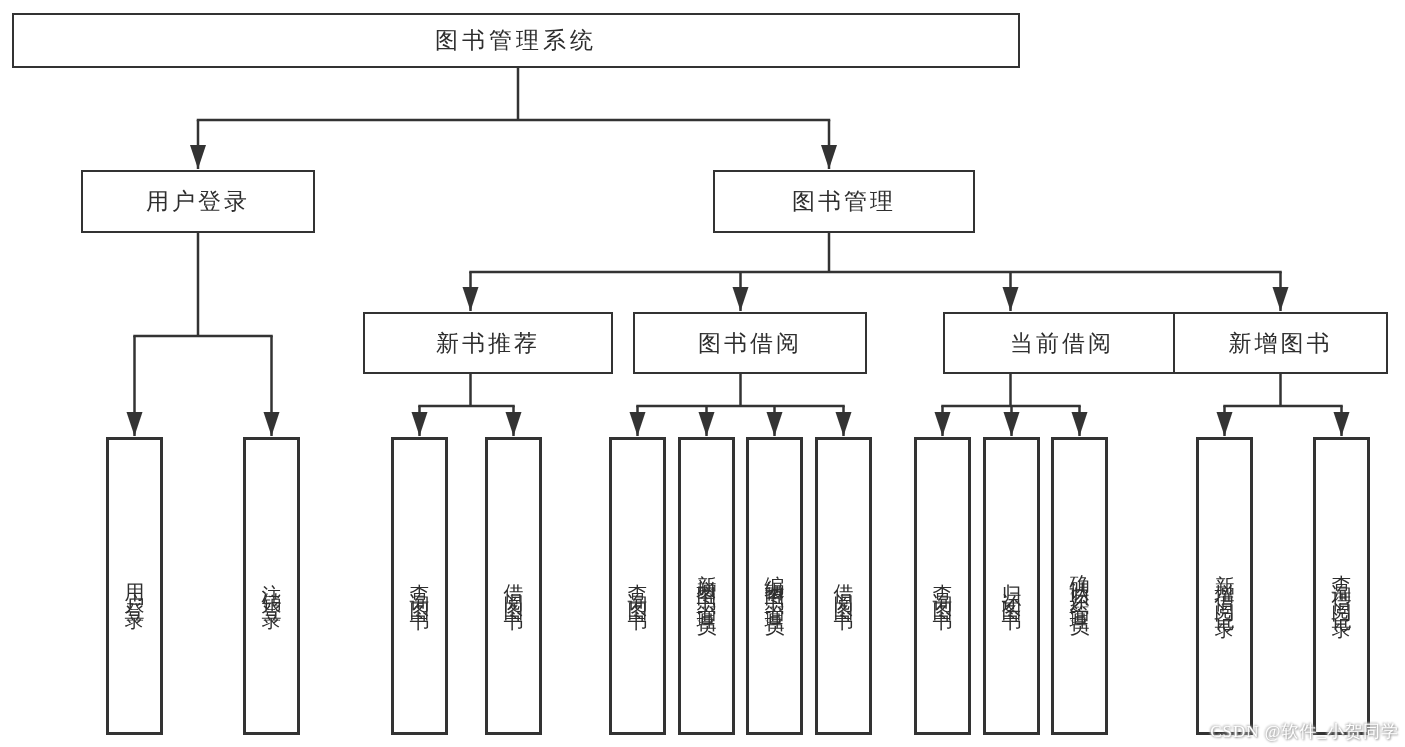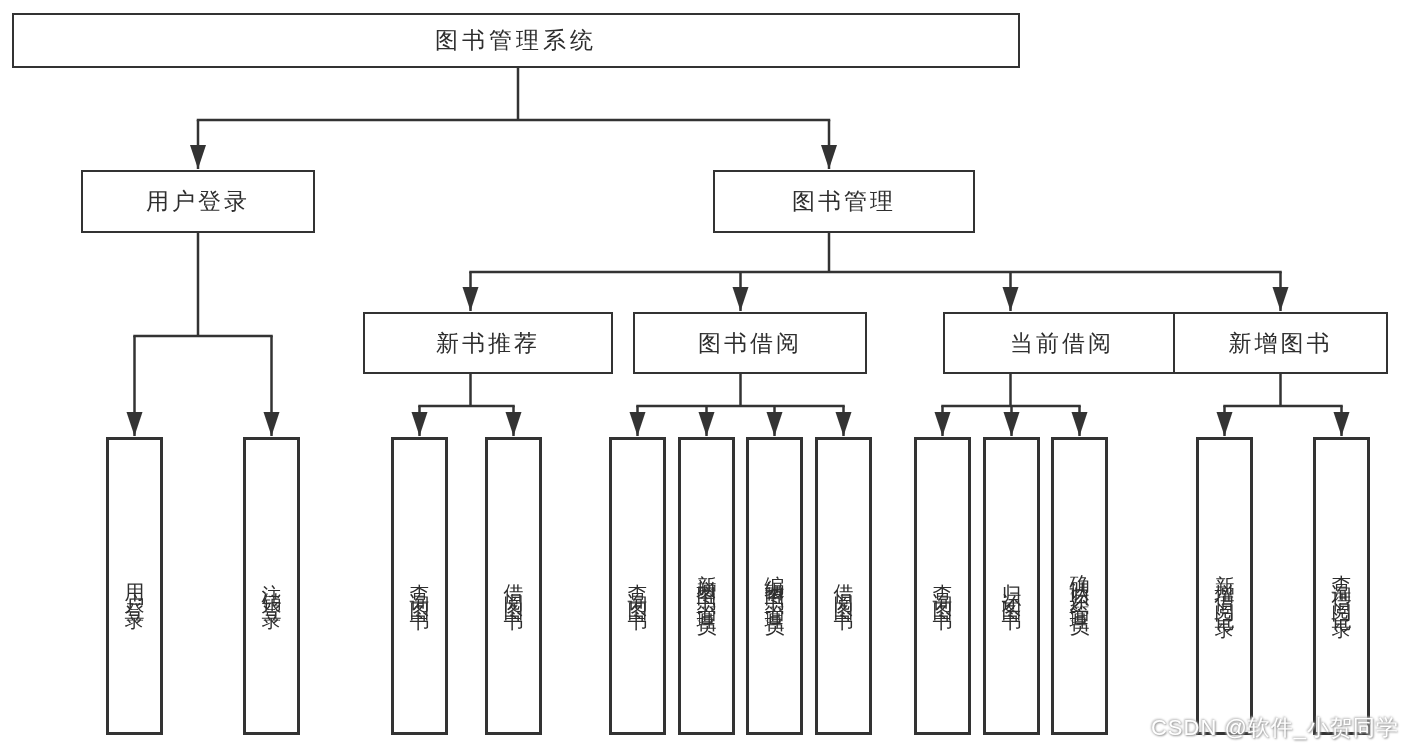--- a/index.html
+++ b/index.html
@@ -30,25 +30,26 @@
     text-orientation:mixed;
     font-size:20px;
     line-height:1.15;
     letter-spacing:9px;
     white-space:nowrap;
   }
   .watermark{
     position:absolute;
     right:6px;bottom:4px;
     z-index:2;
-    font-size:22px;
+    font-size:17px;
     letter-spacing:1px;
     color:#ffffff;
     text-shadow:1px 1px 2px #9a9a9a,-1px -1px 2px #c6c6c6,0 0 3px #b5b5b5;
     white-space:nowrap;
+    font-family:Liberation Serif, serif;
   }
 </style>
 </head>
 <body>
 
 <div class="canvas">
 
   <svg class="wires" width="1405" height="747" viewBox="0 0 1405 747">
     <defs>
       <marker id="arrow" markerUnits="userSpaceOnUse" markerWidth="26" markerHeight="18" refX="24" refY="8" orient="auto">

